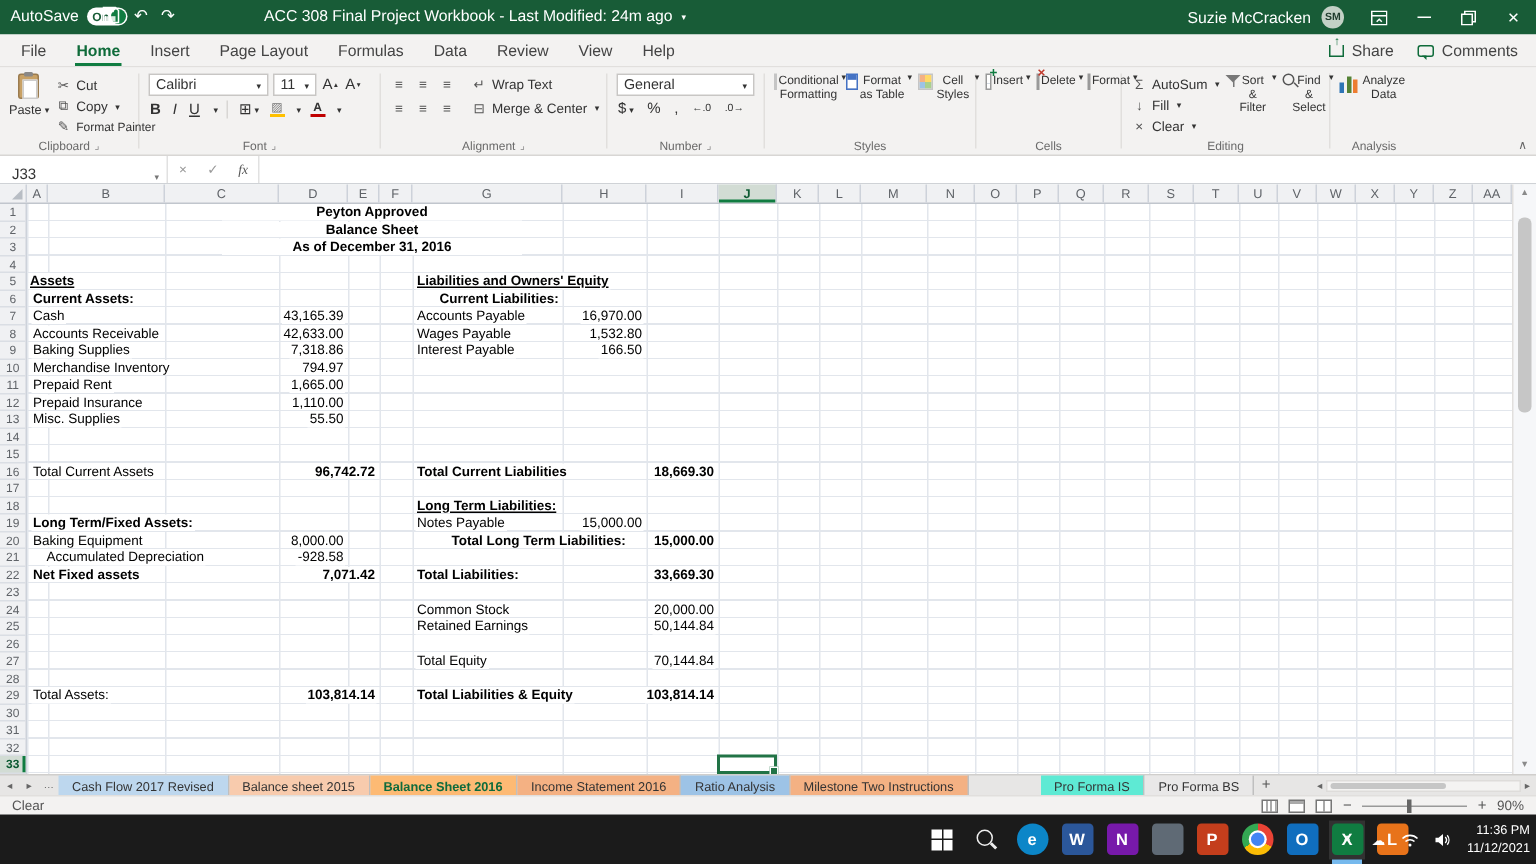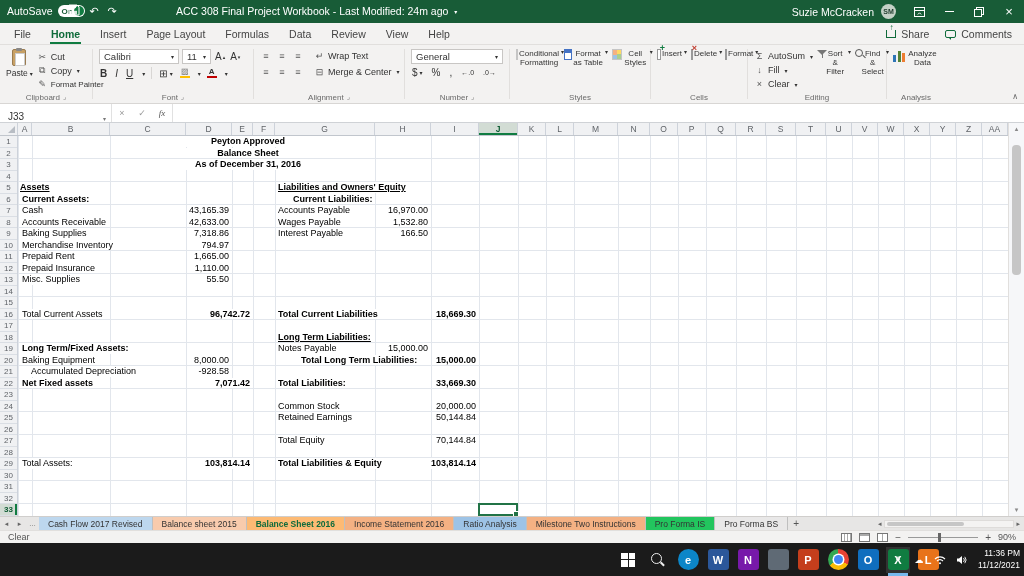--- a/index.html
+++ b/index.html
@@ -635,21 +635,21 @@
     <div class="tnav">◂</div>
     <div class="tnav">▸</div>
     <div class="tnav">…</div>
     <div id="stabs" style="display:flex">
         <div class="stab" style="background: rgb(189, 215, 238);">Cash Flow 2017 Revised</div>
         <div class="stab" style="background: rgb(248, 203, 173);">Balance sheet 2015</div>
         <div class="stab active" style="background: #fdba74;">Balance Sheet 2016</div>
         <div class="stab" style="background: rgb(244, 177, 131);">Income Statement 2016</div>
         <div class="stab" style="background: rgb(157, 195, 230);">Ratio Analysis</div>
         <div class="stab" style="background: rgb(244, 177, 131);">Milestone Two Instructions</div>
-        <div class="stab" style="background: #22c55e;">Pro Forma IS</div>
+        <div class="stab" style="background: #5eead4; margin-left: 48px;">Pro Forma IS</div>
         <div class="stab" style="background: rgb(233, 232, 232);">Pro Forma BS</div>
       </div>
     <div class="addtab">+</div>
     <div class="hscroll">
       <span style="font-size:7px;color:#666">◂</span>
       <div class="htrack">
           <div class="hthumb"></div>
         </div>
       <span style="font-size:7px;color:#666">▸</span>
     </div>

